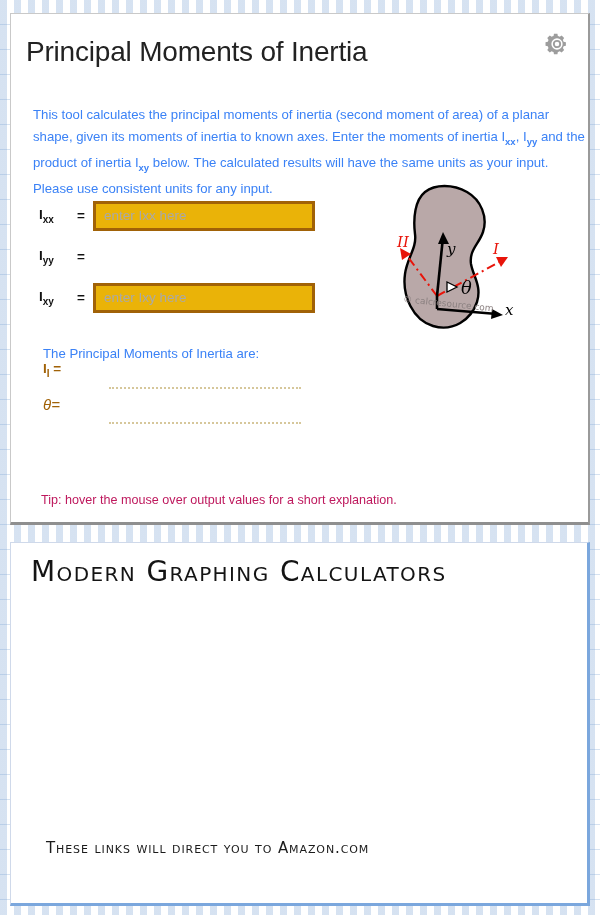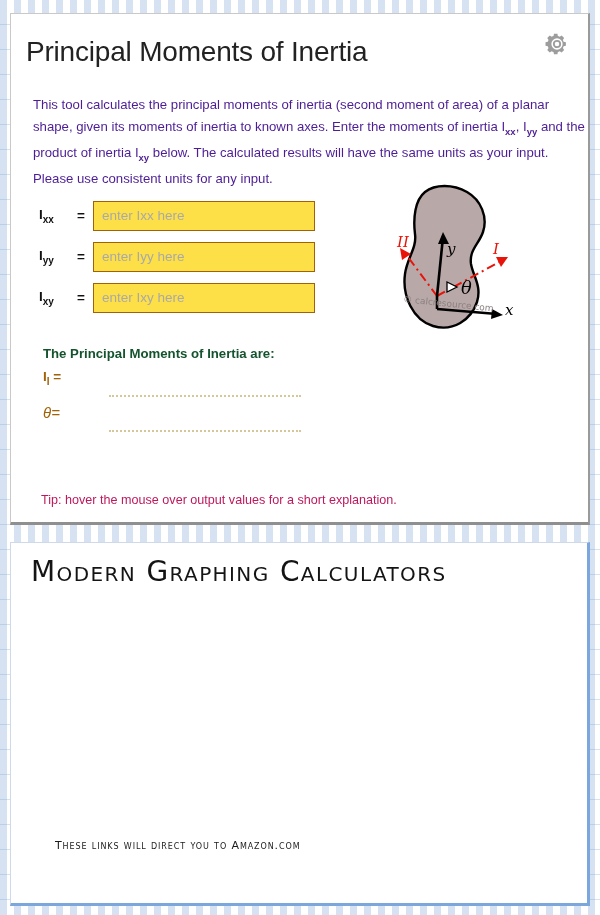--- a/index.html
+++ b/index.html
@@ -57,57 +57,57 @@
     top: 22px;
     font-size: 28px;
     font-weight: 400;
     color: #222222;
     letter-spacing: -0.2px;
   }
 
   .calc-desc {
     position: absolute;
     left: 22px;
-    top: 80px;
+    top: 90px;
     width: 552px;
     font-size: 13.2px;
     line-height: 21.5px;
-    color: #4c1d95;
+    color: #3b82f6;
   }
   .calc-desc sub { font-size: 9.5px; font-weight: bold; }
 
   
   .input-rows { position: absolute; left: 26px; top: 183px; }
   .in-row { display: flex; align-items: center; height: 37px; margin-bottom: 4px; }
   .in-label {
     width: 40px;
     text-align: left;
     font-size: 13.5px;
     font-weight: bold;
     color: #111111;
     padding-left: 2px;
   }
   .in-label sub { font-size: 10px; font-weight: bold; }
   .in-eq { width: 16px; font-size: 13.5px; font-weight: bold; color: #111; }
   .in-field {
     width: 222px;
     height: 30px;
-    background: #fde047;
-    border: 1px solid #a16207;
+    background: #eab308;
+    border: 3px solid #a16207;
     font-family: "Liberation Sans", sans-serif;
     font-size: 13.5px;
     color: #333333;
     padding: 0 8px;
     outline: none;
   }
   .in-field::placeholder { color: #a9a9a9; }
 
   
   .results { position: absolute; left: 32px; top: 332px; width: 280px; }
-  .res-heading { font-size: 13.2px; color: #14532d; margin-bottom: 8px; font-weight: bold; }
+  .res-heading { font-size: 13.2px; color: #3b82f6; margin-bottom: 0; }
   .res-row { position: relative; height: 35px; }
   .res-label {
     position: absolute;
     left: 0;
     top: 0;
     font-size: 13.5px;
     font-weight: bold;
     color: #a16207;
   }
   .res-label sub { font-size: 10px; font-weight: bold; }
@@ -156,23 +156,23 @@
     font-weight: 400;
     color: #141414;
     letter-spacing: 1.4px;
     font-family: "DejaVu Sans", sans-serif;
   }
 
   .ads-body { position: absolute; left: 20px; top: 60px; right: 14px; bottom: 86px; }
 
   .ads-note {
     position: absolute;
-    left: 44px;
+    left: 35px;
     top: 296px;
-    font-size: 11px;
+    font-size: 15px;
     font-variant: small-caps;
     letter-spacing: 0.9px;
     color: #1b1b1b;
     font-family: "DejaVu Sans", sans-serif;
   }
 
   .ads-disclosure {
     position: absolute;
     left: 28px;
     top: 326px;
@@ -209,21 +209,20 @@
 
       <div class="in-row">
         <span class="in-label"><span>I</span><sub>xx</sub></span>
         <span class="in-eq">=</span>
         <input class="in-field" type="text" placeholder="enter Ixx here" style="">
       </div>
 
       <div class="in-row">
         <span class="in-label"><span>I</span><sub>yy</sub></span>
         <span class="in-eq">=</span>
-        <input class="in-field" type="text" placeholder="enter Iyy here" style="">
       </div>
 
       <div class="in-row">
         <span class="in-label"><span>I</span><sub>xy</sub></span>
         <span class="in-eq">=</span>
         <input class="in-field" type="text" placeholder="enter Ixy here" style="">
       </div>
 
     </div>
 

